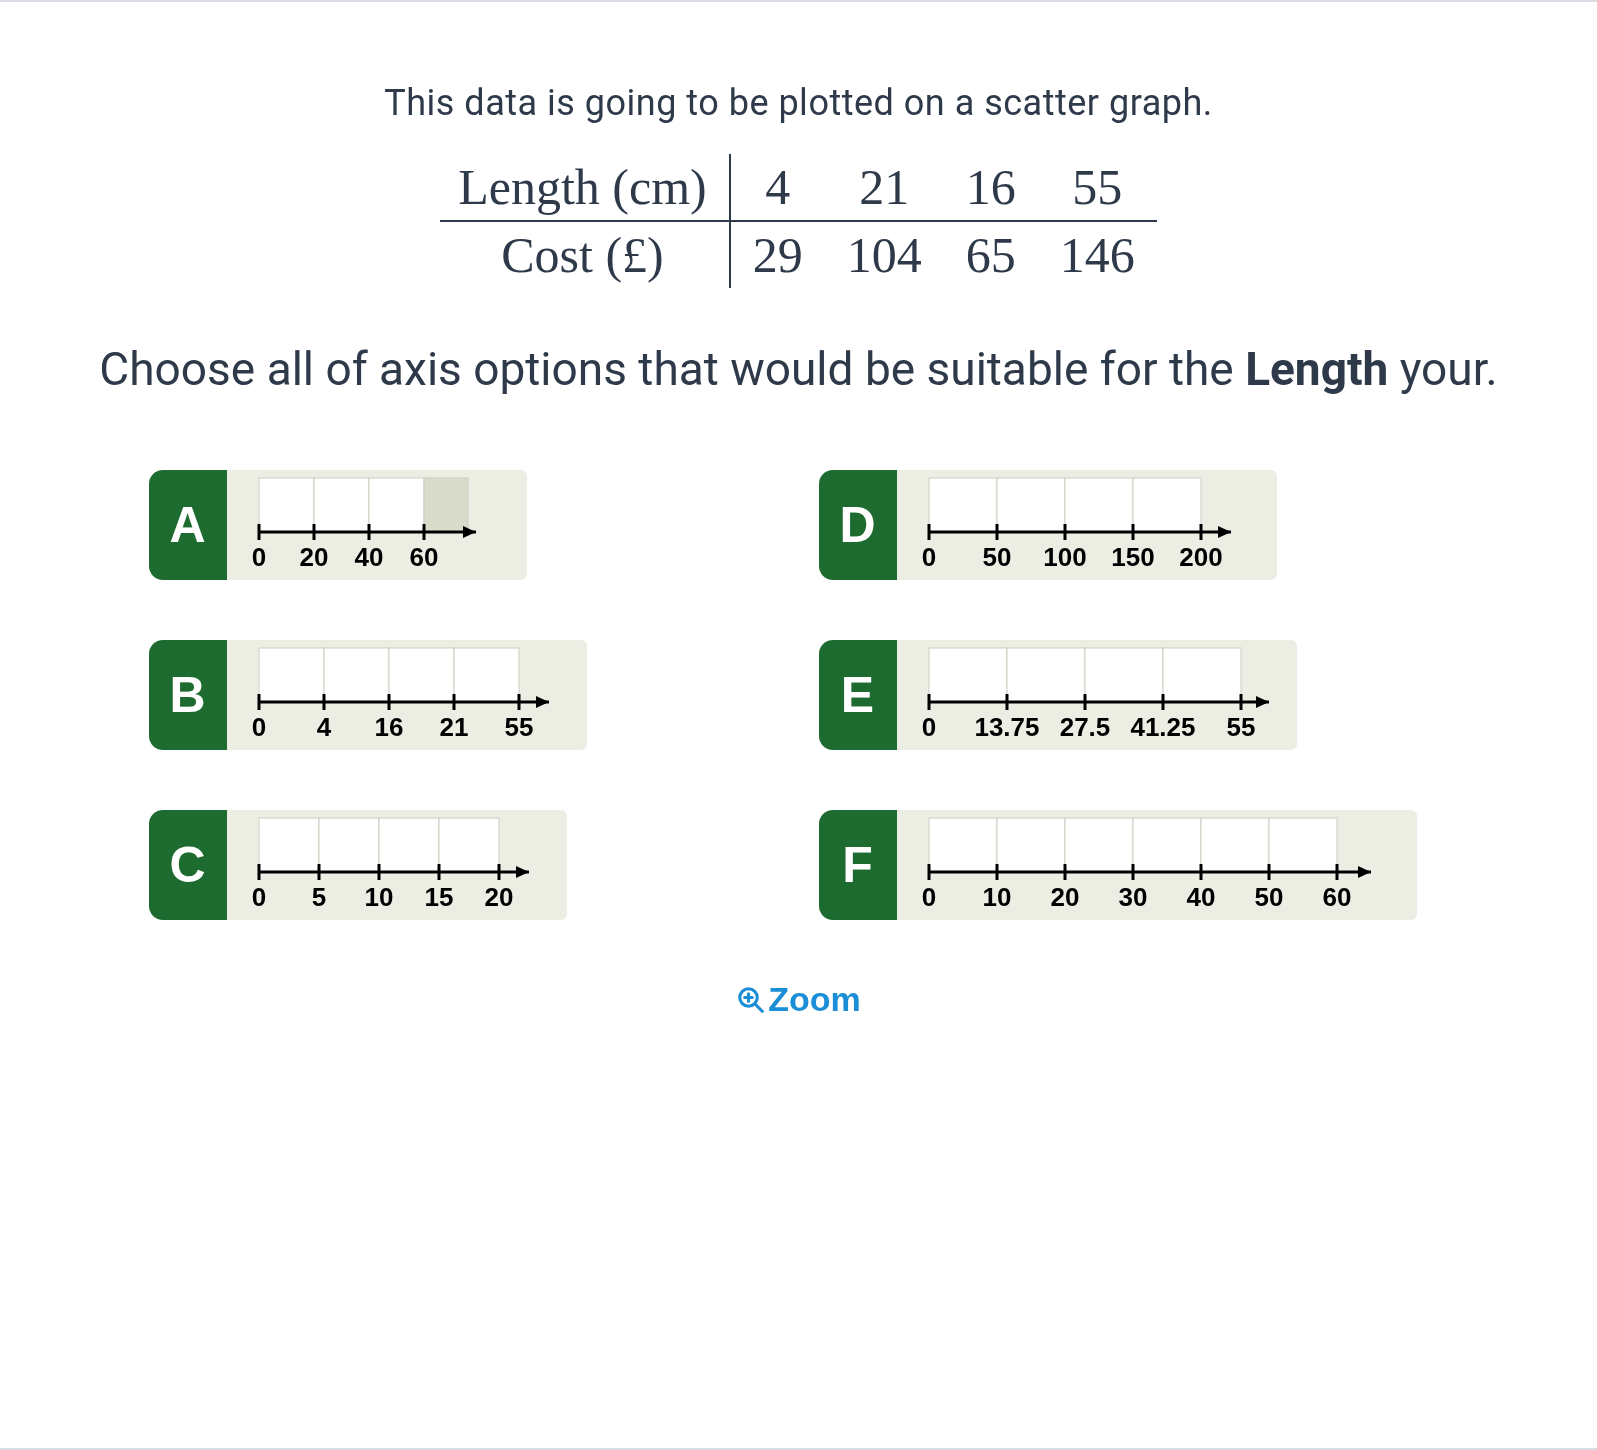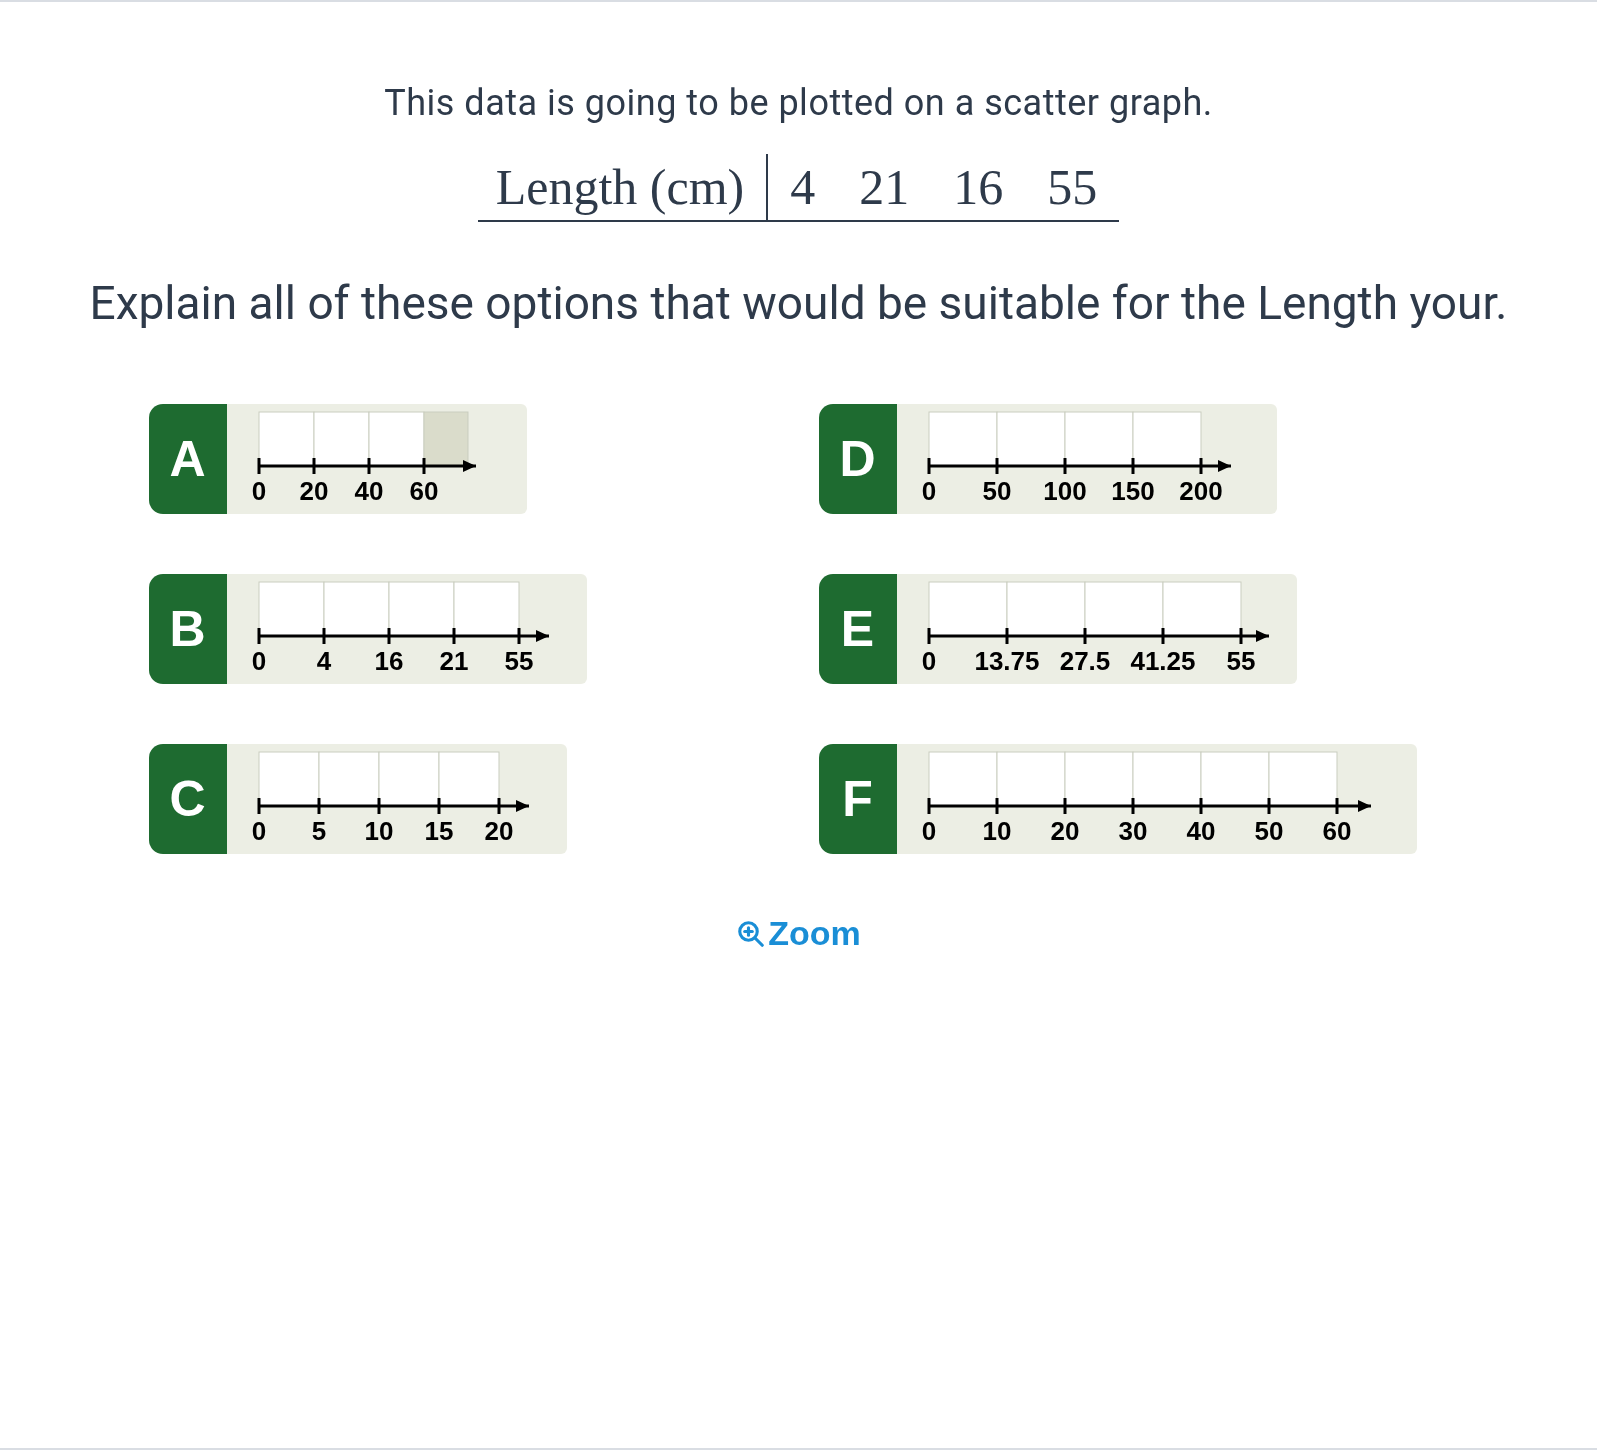--- a/index.html
+++ b/index.html
@@ -50,21 +50,21 @@
     border-bottom: 2px solid #2e3a4a;
   }
   .prompt {
     font-size: 46px;
     text-align: center;
     color: #2e3a4a;
     line-height: 1.35;
     margin-bottom: 70px;
     font-weight: 400;
   }
-  .prompt .bold { font-weight: 400; }
+  .prompt .bold { font-weight: 700; }
 
   .options-area {
     display: grid;
     grid-template-columns: 1fr 1fr;
     column-gap: 40px;
     row-gap: 60px;
     width: 1300px;
     margin: 0 auto 60px auto;
     align-items: start;
   }
@@ -129,26 +129,33 @@
   <div class="data-table-wrap">
     <table class="data-table">
       <tbody>
           <tr>
         <th class="rowlabel">Length (cm)</th>
         <td>4</td>
         <td>21</td>
         <td>16</td>
         <td>55</td>
       </tr>
+      <tr>
+        <th class="rowlabel">Cost (£)</th>
+        <td>29</td>
+        <td>104</td>
+        <td>65</td>
+        <td>146</td>
+      </tr>
     </tbody>
       </table>
   </div>
 
   <p class="prompt">
-    <span>Explain all of these options that would be suitable for the </span><span class="bold">Length</span><span> your.</span><br>
+    <span>Choose all of axis options that would be suitable for the </span><span class="bold">Length</span><span> your.</span><br>
   </p>
 
   <div class="options-area">
 
     <div class="option">
       <div class="badge">A</div>
       <div class="axis-box" style="width:300px;">
         <svg class="axis-svg" width="280" height="100">
           <rect x="18" y="6" width="55" height="54" fill="#ffffff" stroke="#c9cdbf"></rect>
           <rect x="73" y="6" width="55" height="54" fill="#ffffff" stroke="#c9cdbf"></rect>

